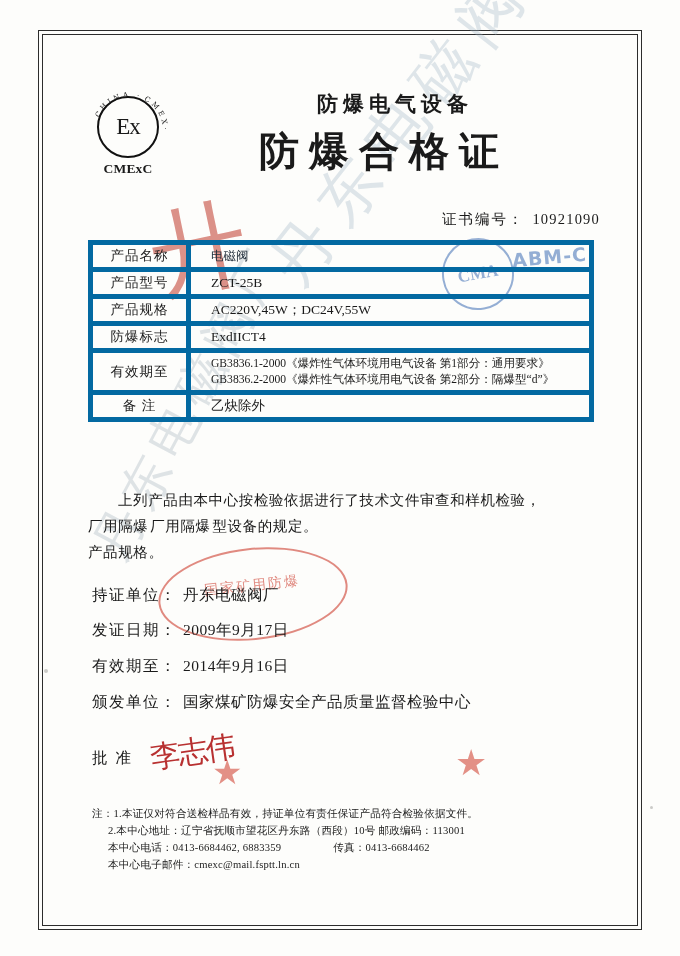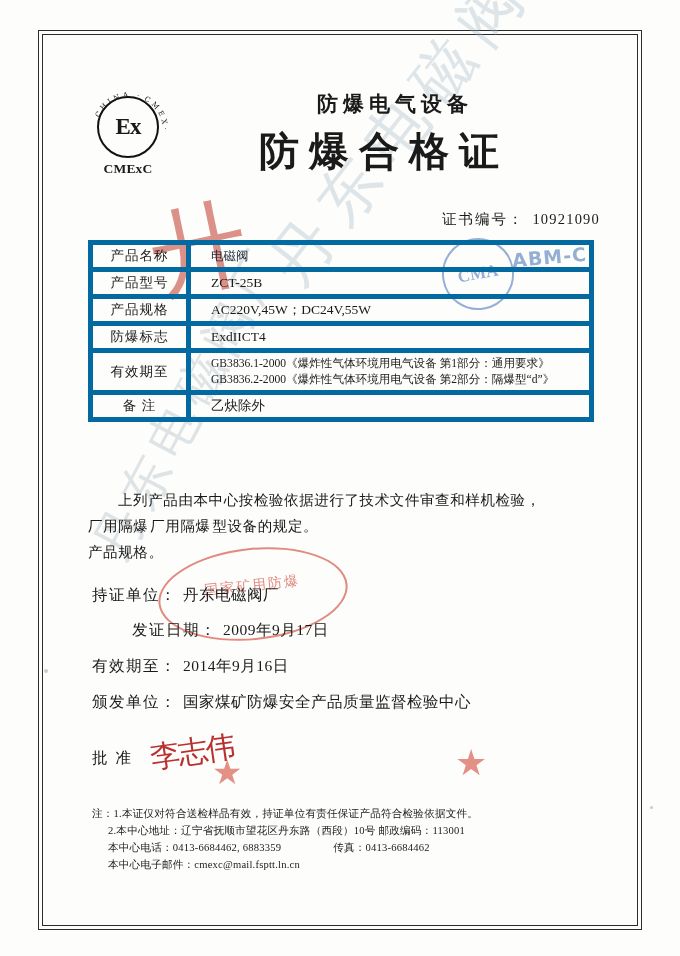--- a/index.html
+++ b/index.html
@@ -51,21 +51,21 @@
     margin: 0 auto;
     border: 2px solid #111;
     border-radius: 50%;
   }
   .cmexc-ex {
     position: absolute;
     left: 0; top: 0; width: 100%; height: 100%;
     display: flex; align-items: center; justify-content: center;
     font-family: "Liberation Serif", serif;
     font-size: 23px;
-    font-weight: bold;
+    font-weight: normal;
     letter-spacing: -1px;
   }
   .cmexc-ring-text {
     position: absolute;
     left: -8px; top: -7px;
     width: 78px; height: 78px;
     font-size: 6.2px;
     letter-spacing: 0.4px;
   }
   .cmexc-ring-text svg { display:block; }
@@ -406,21 +406,21 @@
   <div class="para" style="top:513px;">
     <span>厂用隔爆</span><span class="blank-inline">厂用隔爆</span><span>型设备的规定。</span>
   </div>
   <div class="para" style="top:539px;">
     <span>产品规格。</span>
   </div>
 
   <div class="field" style="top:585px;">
     <span class="flabel">持证单位：</span><span class="fvalue">丹东电磁阀厂</span>
   </div>
-  <div class="field" style="top:620px;margin-left:40px;">
+  <div class="field" style="top:620px;">
     <span class="flabel">发证日期：</span><span class="fvalue num">2009年9月17日</span>
   </div>
   <div class="field" style="top:656px;">
     <span class="flabel">有效期至：</span><span class="fvalue num">2014年9月16日</span>
   </div>
   <div class="field" style="top:692px;">
     <span class="flabel">颁发单位：</span><span class="fvalue">国家煤矿防爆安全产品质量监督检验中心</span>
   </div>
 
   <div class="approve-row">批准</div>

